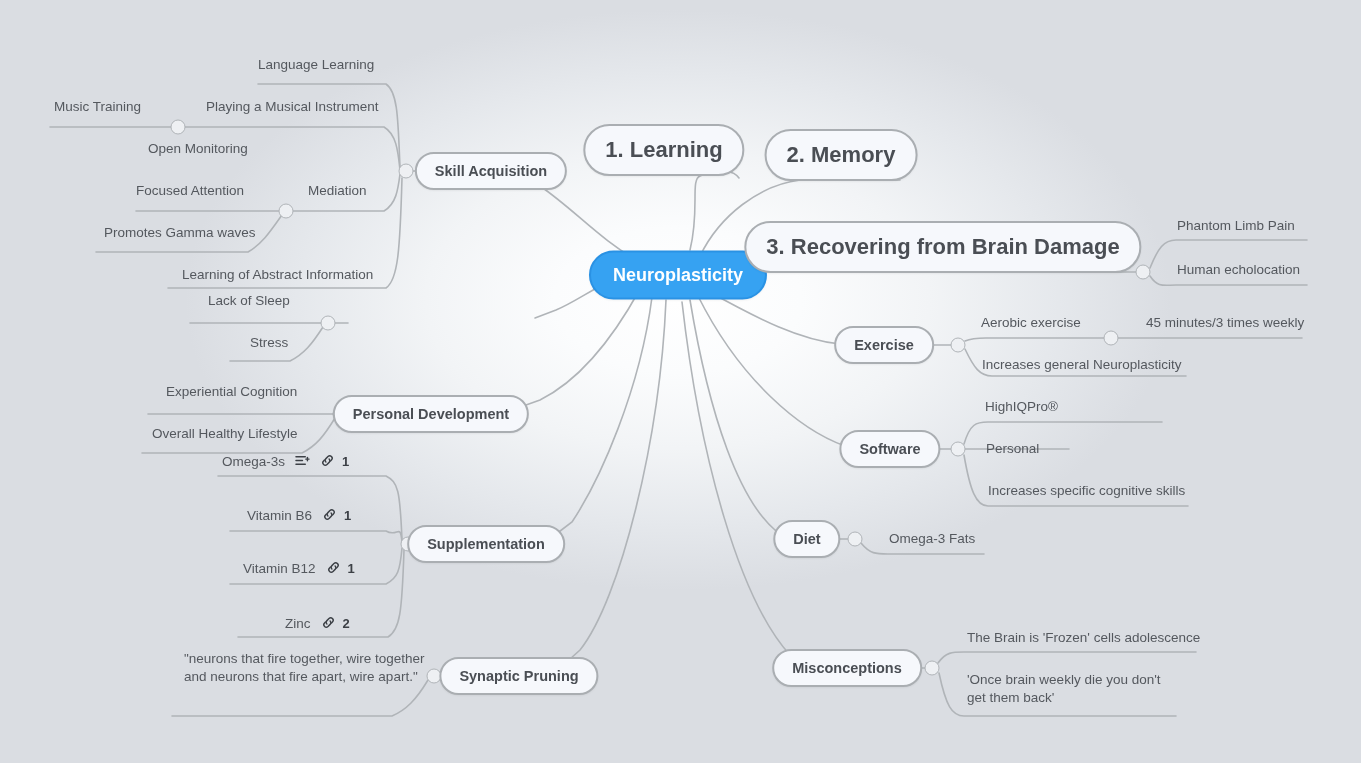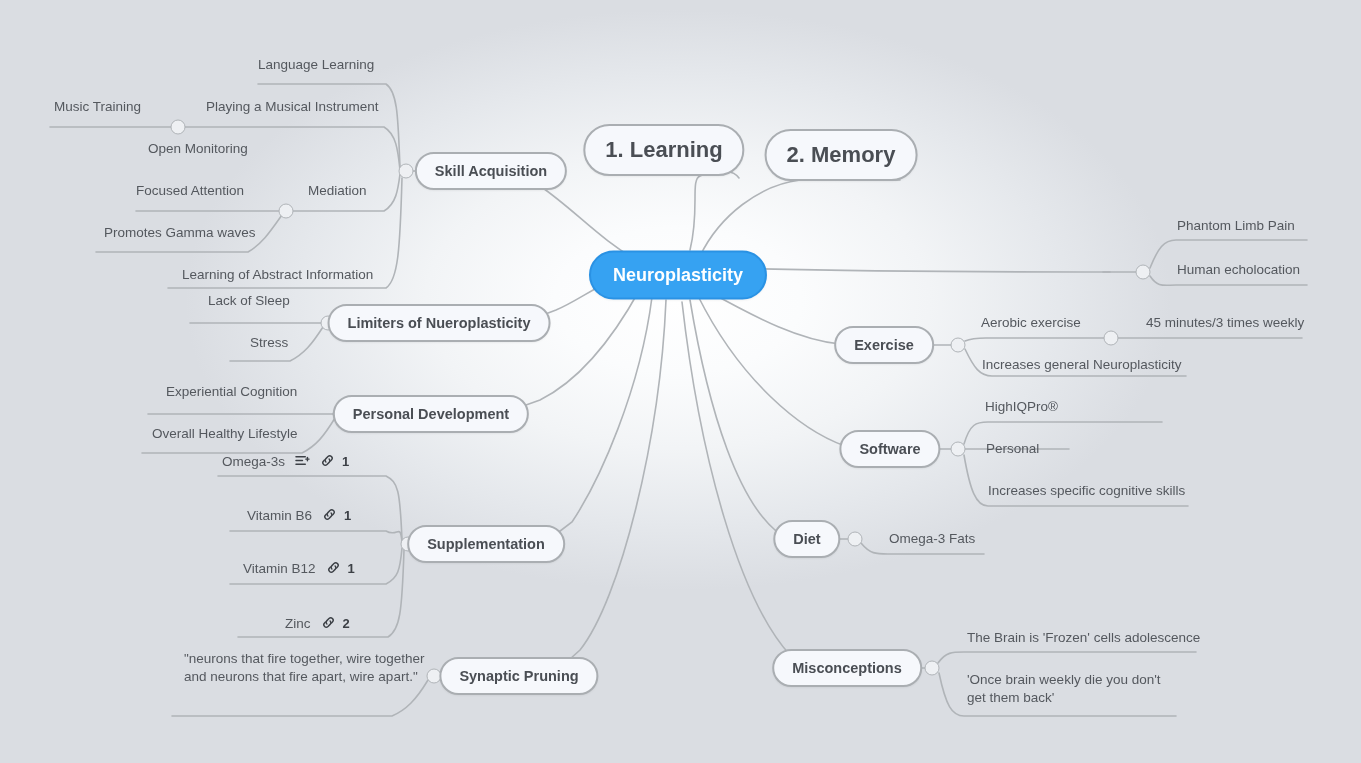--- a/index.html
+++ b/index.html
@@ -142,22 +142,22 @@
   <div class="handle" style="left:932px;top:668px"></div>
 
   <div class="node lvl1" style="left:491px;top:171px">Skill Acquisition</div>
 
   <div class="node root" style="left:678px;top:275px">Neuroplasticity</div>
 
   <div class="node big" style="left:664px;top:150px">1. Learning</div>
 
   <div class="node big" style="left:841px;top:155px">2. Memory</div>
 
-
-  <div class="node lvl1" style="left:439px;top:323px">Limiters of Nueroplasticity</div>
+  <div class="node big" style="left:943px;top:247px">3. Recovering from Brain Damage</div>
+
 
   <div class="node lvl1" style="left:431px;top:414px">Personal Development</div>
 
   <div class="node lvl1" style="left:486px;top:544px">Supplementation</div>
 
   <div class="node lvl1" style="left:519px;top:676px">Synaptic Pruning</div>
 
   <div class="node lvl1" style="left:884px;top:345px">Exercise</div>
 
   <div class="node lvl1" style="left:890px;top:449px">Software</div>

